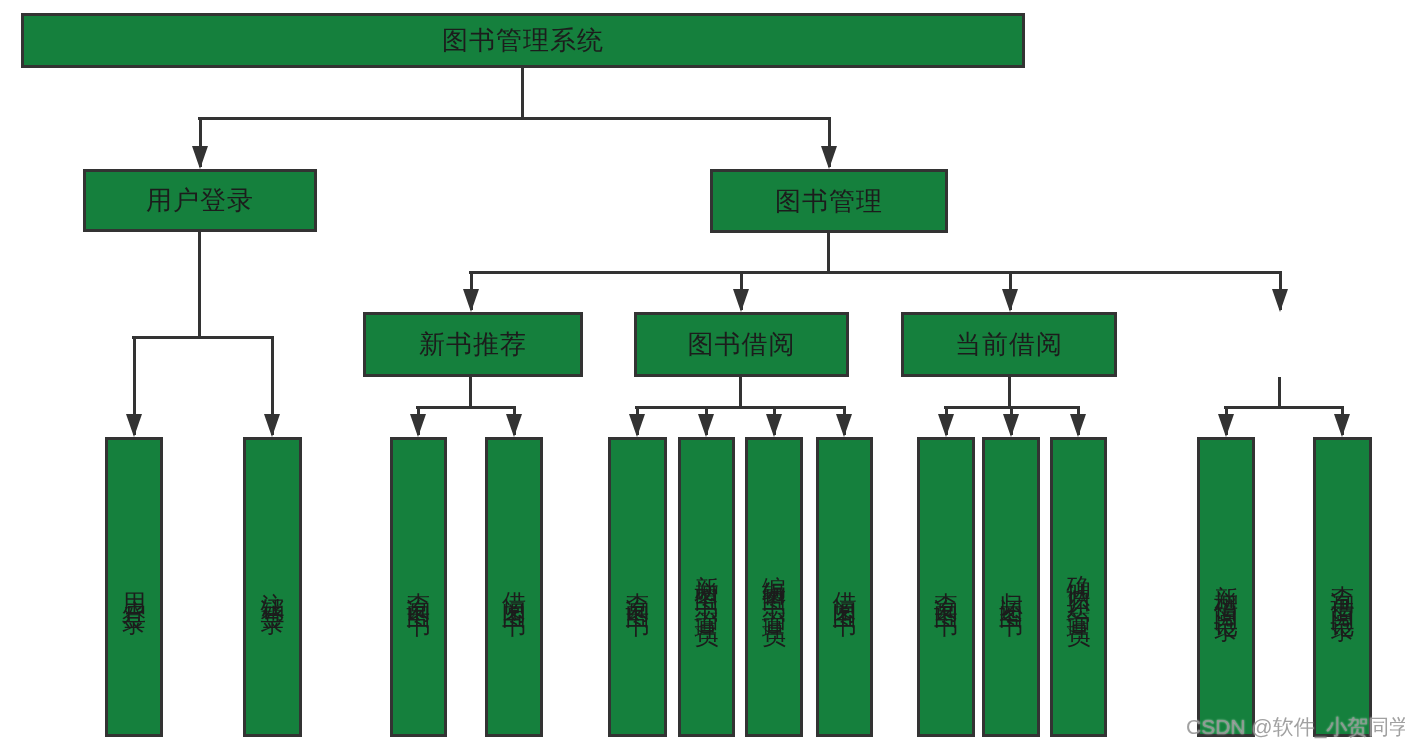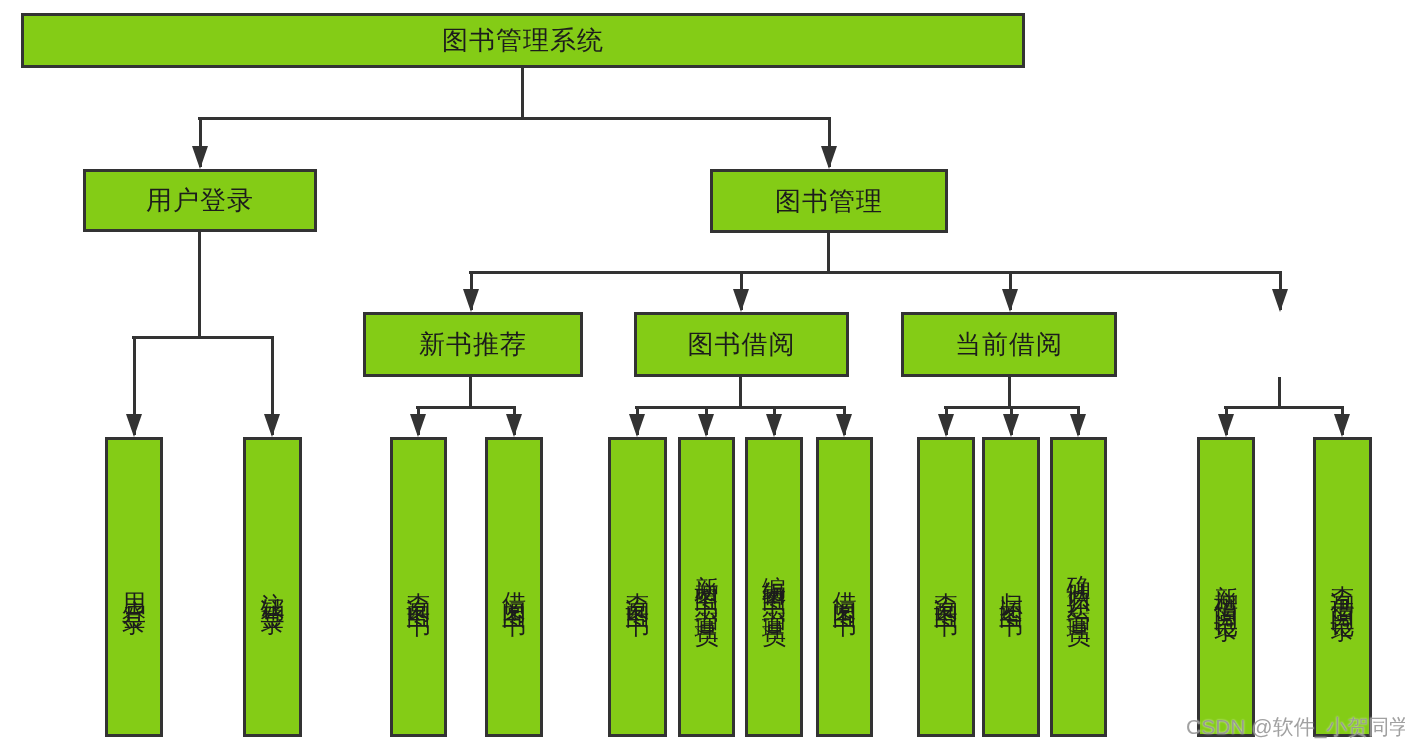--- a/index.html
+++ b/index.html
@@ -7,21 +7,21 @@
     position:relative;
     width:1405px; height:747px;
     background:#ffffff;
     font-family:"Liberation Sans","DejaVu Sans",sans-serif;
     overflow:hidden;
   }
   .node {
     position:absolute;
     box-sizing:border-box;
     border:3px solid #333333;
-    background:#84cc16;
+    background:#15803d;
     color:#1c1c1c;
     display:flex;
     align-items:center;
     justify-content:center;
   }
   .node.h { font-size:26px; letter-spacing:1px; }
   .node.leaf {
     font-size:24px;
     writing-mode:vertical-rl;
     text-orientation:mixed;

